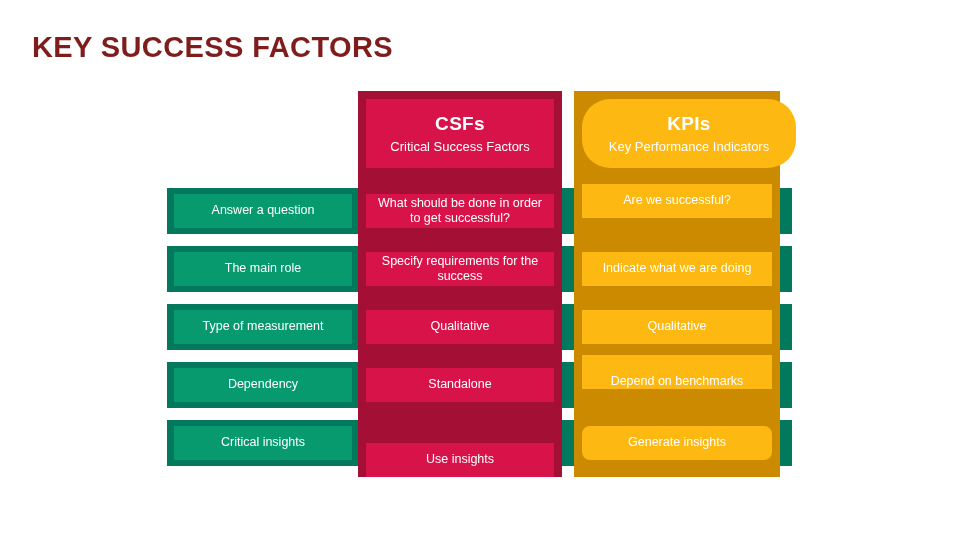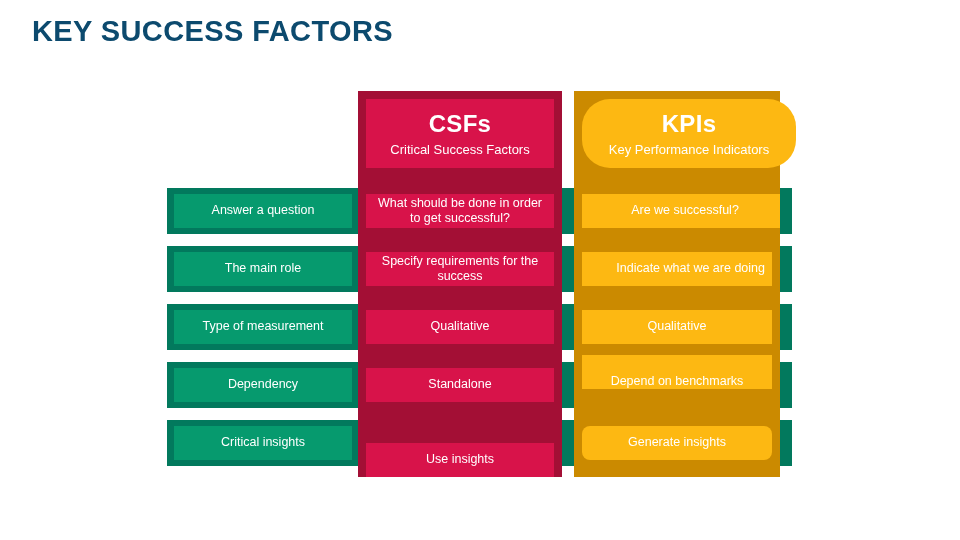--- a/index.html
+++ b/index.html
@@ -17,25 +17,25 @@
     width: 960px;
     height: 540px;
     background: #ffffff;
     overflow: hidden;
   }
 
   
   #page-title {
     position: absolute;
     left: 32px;
-    top: 15px;
+    top: 31px;
     font-size: 29px;
     font-weight: bold;
     letter-spacing: 0.4px;
-    color: #0c4a6e;
+    color: #7f1d1d;
     white-space: nowrap;
   }
 
   
   .green-band {
     position: absolute;
     left: 167px;
     width: 625px;
     height: 46px;
     background: #02795D;
@@ -81,21 +81,21 @@
     display: flex;
     flex-direction: column;
     align-items: center;
     justify-content: center;
   }
   #col-kpi .col-header { width: 214px; border-radius: 28px; }
   #col-csf .col-header { background: #D8134A; }
   #col-kpi .col-header { background: #FDB812; }
   .col-header-title {
     color: #ffffff;
-    font-size: 24px;
+    font-size: 19px;
     font-weight: bold;
     letter-spacing: 0.3px;
     margin-bottom: 4px;
   }
   .col-header-sub {
     color: #ffffff;
     font-size: 13px;
     text-align: center;
     padding: 0 4px;
   }
@@ -174,24 +174,24 @@
     <div class="col-cell" style="top:352px;">
       <span>Use insights</span>
     </div>
   </div>
 
   <div id="col-kpi" class="column">
     <div class="col-header">
       <div class="col-header-title">KPIs</div>
       <div class="col-header-sub">Key Performance Indicators</div>
     </div>
-    <div class="col-cell" style="top:103px;padding-left:8px;">
+    <div class="col-cell" style="top:93px;">
       <span>Are we successful?</span>
     </div>
-    <div class="col-cell" style="top:161px;justify-content:flex-end;">
+    <div class="col-cell" style="top:161px;">
       <span>Indicate what we are doing</span>
     </div>
     <div class="col-cell" style="top:219px;">
       <span>Qualitative</span>
     </div>
     <div class="col-cell" style="top:264px;align-items:flex-end;">
       <span>Depend on benchmarks</span>
     </div>
     <div class="col-cell" style="top:335px;border-radius:8px;">
       <span>Generate insights</span>

